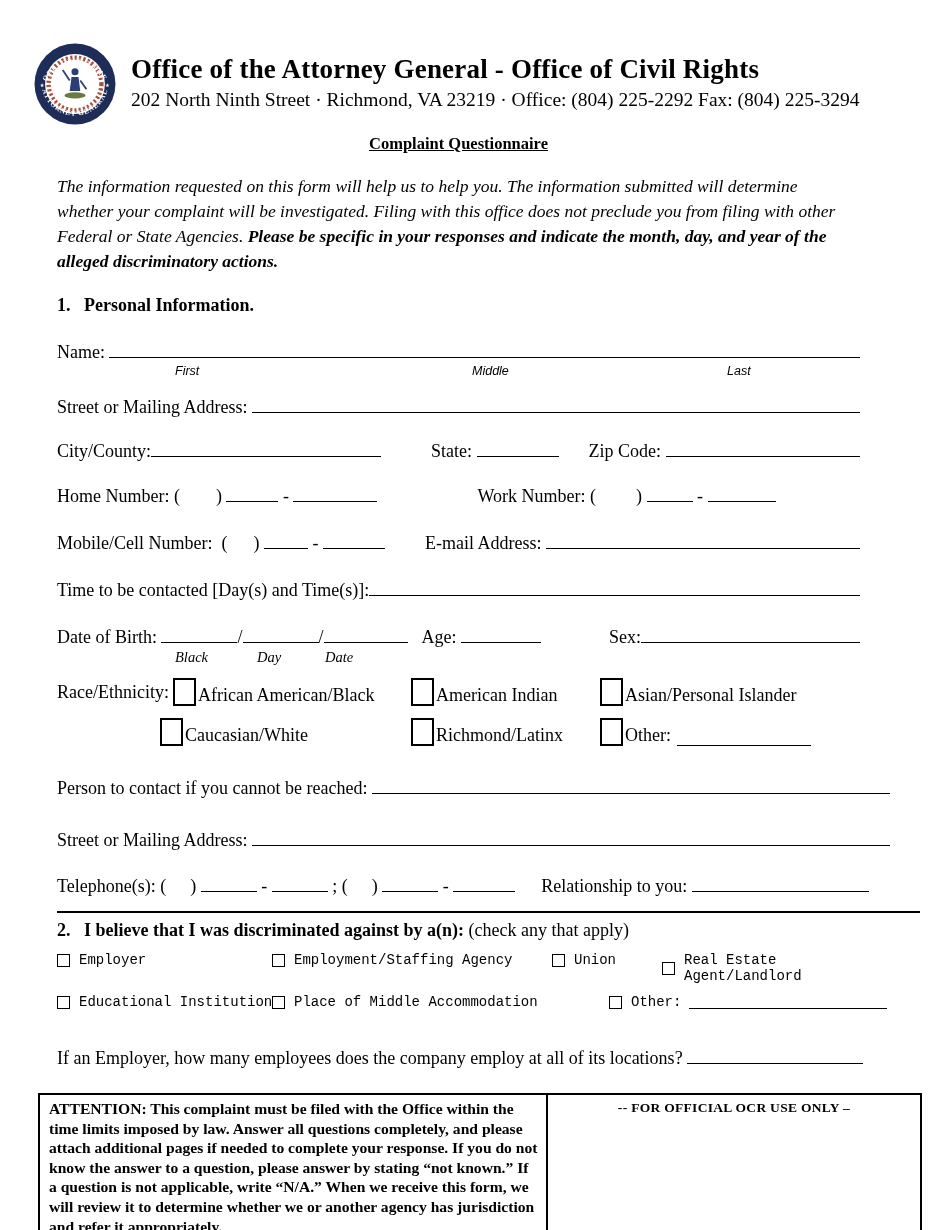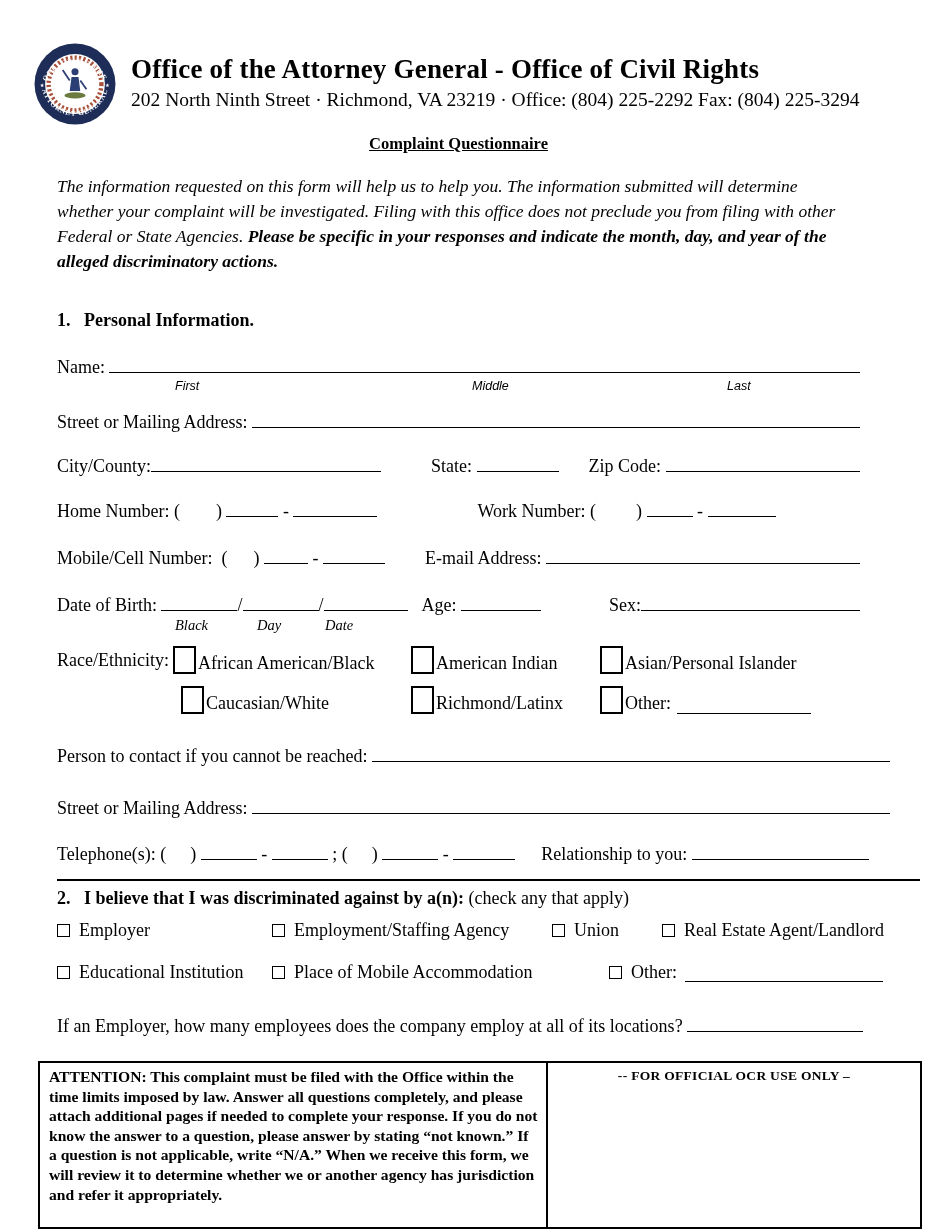--- a/index.html
+++ b/index.html
@@ -44,21 +44,21 @@
   .race-row { position:relative; height:34px; font-size:18px; width:803px; }
   .race-label { position:absolute; left:0; top:4px; }
   .race-opt { position:absolute; top:0; display:flex; align-items:flex-end; }
   .race-box { width:23px; height:28px; border:2.4px solid #000; background:#fff; display:inline-block; flex:0 0 auto; }
   .race-opt .txt { margin-left:2px; }
   .race-opt .bl { margin-left:6px; vertical-align:baseline; }
 
   .divider { border-top:2px solid #000; width:863px; margin-top:14px; }
 
   
-  .chk-row { position:relative; height:26px; font-size:18px; width:833px; }
+  .chk-row { position:relative; height:26px; font-size:14px; width:833px;font-family:Liberation Mono, monospace; }
   .chk-opt { position:absolute; top:0; display:flex; align-items:center; }
   .chk-box { width:13px; height:13px; border:1.6px solid #000; display:inline-block; margin-right:9px; flex:0 0 auto; position:relative; top:0px; }
   .chk-opt .bl { margin-left:8px; }
 
   
   .attention { display:flex; border:2px solid #000; width:884px; margin:24px 0 0 -19px; height:168px; }
   .att-left { width:508px; border-right:2px solid #000; padding:4px 8px 4px 9px;
               font-weight:bold; font-size:15.6px; line-height:19.6px; }
   .att-right { flex:1; position:relative; padding-top:5px; }
   .official-use { text-align:center; font-weight:bold; font-size:13.5px; letter-spacing:0.3px; }
@@ -97,21 +97,21 @@
     <div class="header-text">
       <div class="agency-title">Office of the Attorney General - Office of Civil Rights</div>
       <div class="agency-address">202 North Ninth Street · Richmond, VA 23219 · Office: (804) 225-2292 Fax: (804) 225-3294</div>
     </div>
   </div>
 
   <div class="form-title">Complaint Questionnaire</div>
 
   <div class="intro"><span>The information requested on this form will help us to help you. The information submitted will determine whether your complaint will be investigated. Filing with this office does not preclude you from filing with other Federal or State Agencies. </span><b>Please be specific in your responses and indicate the month, day, and year of the alleged discriminatory actions.</b></div>
 
-  <div class="sec-heading" style="margin-top:36px;">1.   Personal Information.</div>
+  <div class="sec-heading" style="margin-top:21px;">1.   Personal Information.</div>
 
   <div class="row" style="margin-top:24px;">
     <span class="lbl">Name: </span>
     <span class="bl grow"></span>
   </div>
   <div class="sublabels">
     <span class="sub-sans" style="left:118px;">First</span>
     <span class="sub-sans" style="left:415px;">Middle</span>
     <span class="sub-sans" style="left:670px;">Last</span>
   </div>
@@ -156,20 +156,24 @@
     <span class="sp" style="width:26px;"></span>
     <span class="sym">) </span>
     <span class="bl" style="width:44px;"></span>
     <span class="sym"> - </span>
     <span class="bl" style="width:62px;"></span>
     <span class="sp" style="width:40px;"></span>
     <span class="lbl">E-mail Address: </span>
     <span class="bl grow"></span>
   </div>
 
+  <div class="row" style="margin-top:24px;">
+    <span class="lbl">Time to be contacted [Day(s) and Time(s)]:</span>
+    <span class="bl grow"></span>
+  </div>
 
   <div class="row" style="margin-top:24px;">
     <span class="lbl">Date of Birth: </span>
     <span class="bl" style="width:76px;"></span>
     <span class="sym">/</span>
     <span class="bl" style="width:76px;"></span>
     <span class="sym">/</span>
     <span class="bl" style="width:84px;"></span>
     <span class="sp" style="width:14px;"></span>
     <span class="lbl">Age: </span>
@@ -193,21 +197,21 @@
     <span class="race-opt" style="left:354px;">
       <span class="race-box"></span>
       <span class="txt">American Indian</span>
     </span>
     <span class="race-opt" style="left:543px;">
       <span class="race-box"></span>
       <span class="txt">Asian/Personal Islander</span>
     </span>
   </div>
   <div class="race-row" style="margin-top:6px;">
-    <span class="race-opt" style="left:124px;">
+    <span class="race-opt" style="left:103px;">
       <span class="race-box"></span>
       <span class="txt">Caucasian/White</span>
     </span>
     <span class="race-opt" style="left:354px;">
       <span class="race-box"></span>
       <span class="txt">Richmond/Latinx</span>
     </span>
     <span class="race-opt" style="left:543px;">
       <span class="race-box"></span>
       <span class="txt">Other:</span>
@@ -267,21 +271,21 @@
       <span>Real Estate Agent/Landlord</span>
     </span>
   </div>
   <div class="chk-row" style="margin-top:16px;">
     <span class="chk-opt" style="left:0;">
       <span class="chk-box"></span>
       <span>Educational Institution</span>
     </span>
     <span class="chk-opt" style="left:215px;">
       <span class="chk-box"></span>
-      <span>Place of Mobile Accommodation</span>
+      <span>Place of Middle Accommodation</span>
     </span>
     <span class="chk-opt" style="left:552px;">
       <span class="chk-box"></span>
       <span>Other:</span>
       <span class="bl" style="width:198px;"></span>
     </span>
   </div>
 
   <div class="row" style="margin-top:26px; width:806px;">
     <span class="lbl">If an Employer, how many employees does the company employ at all of its locations? </span>

